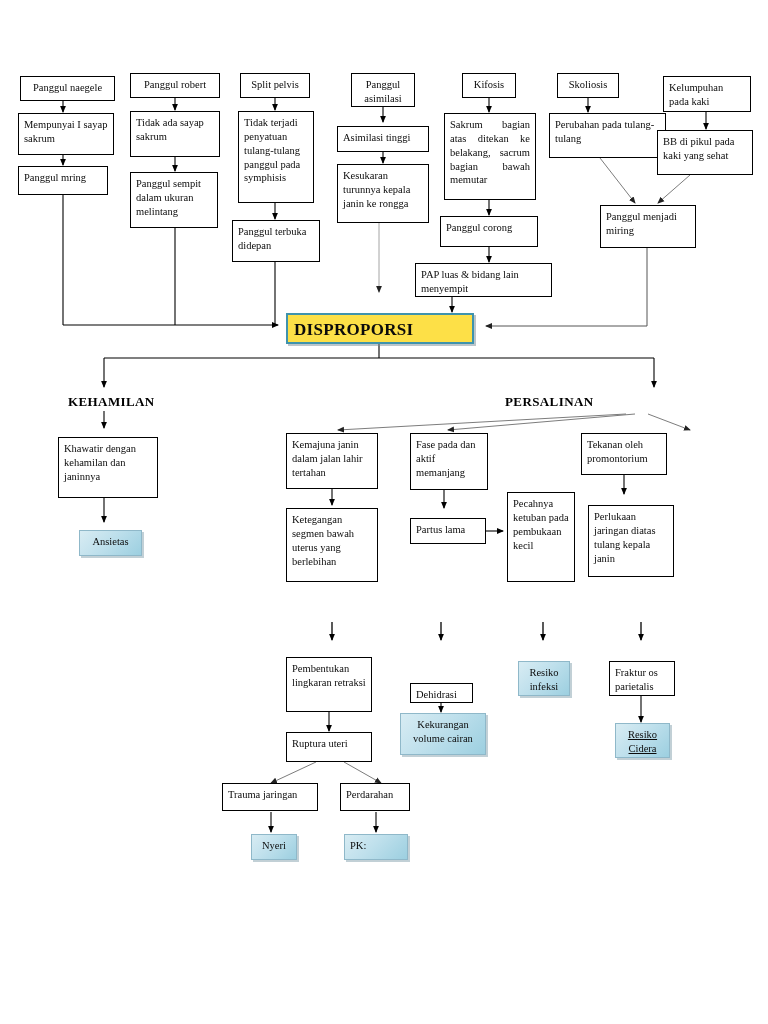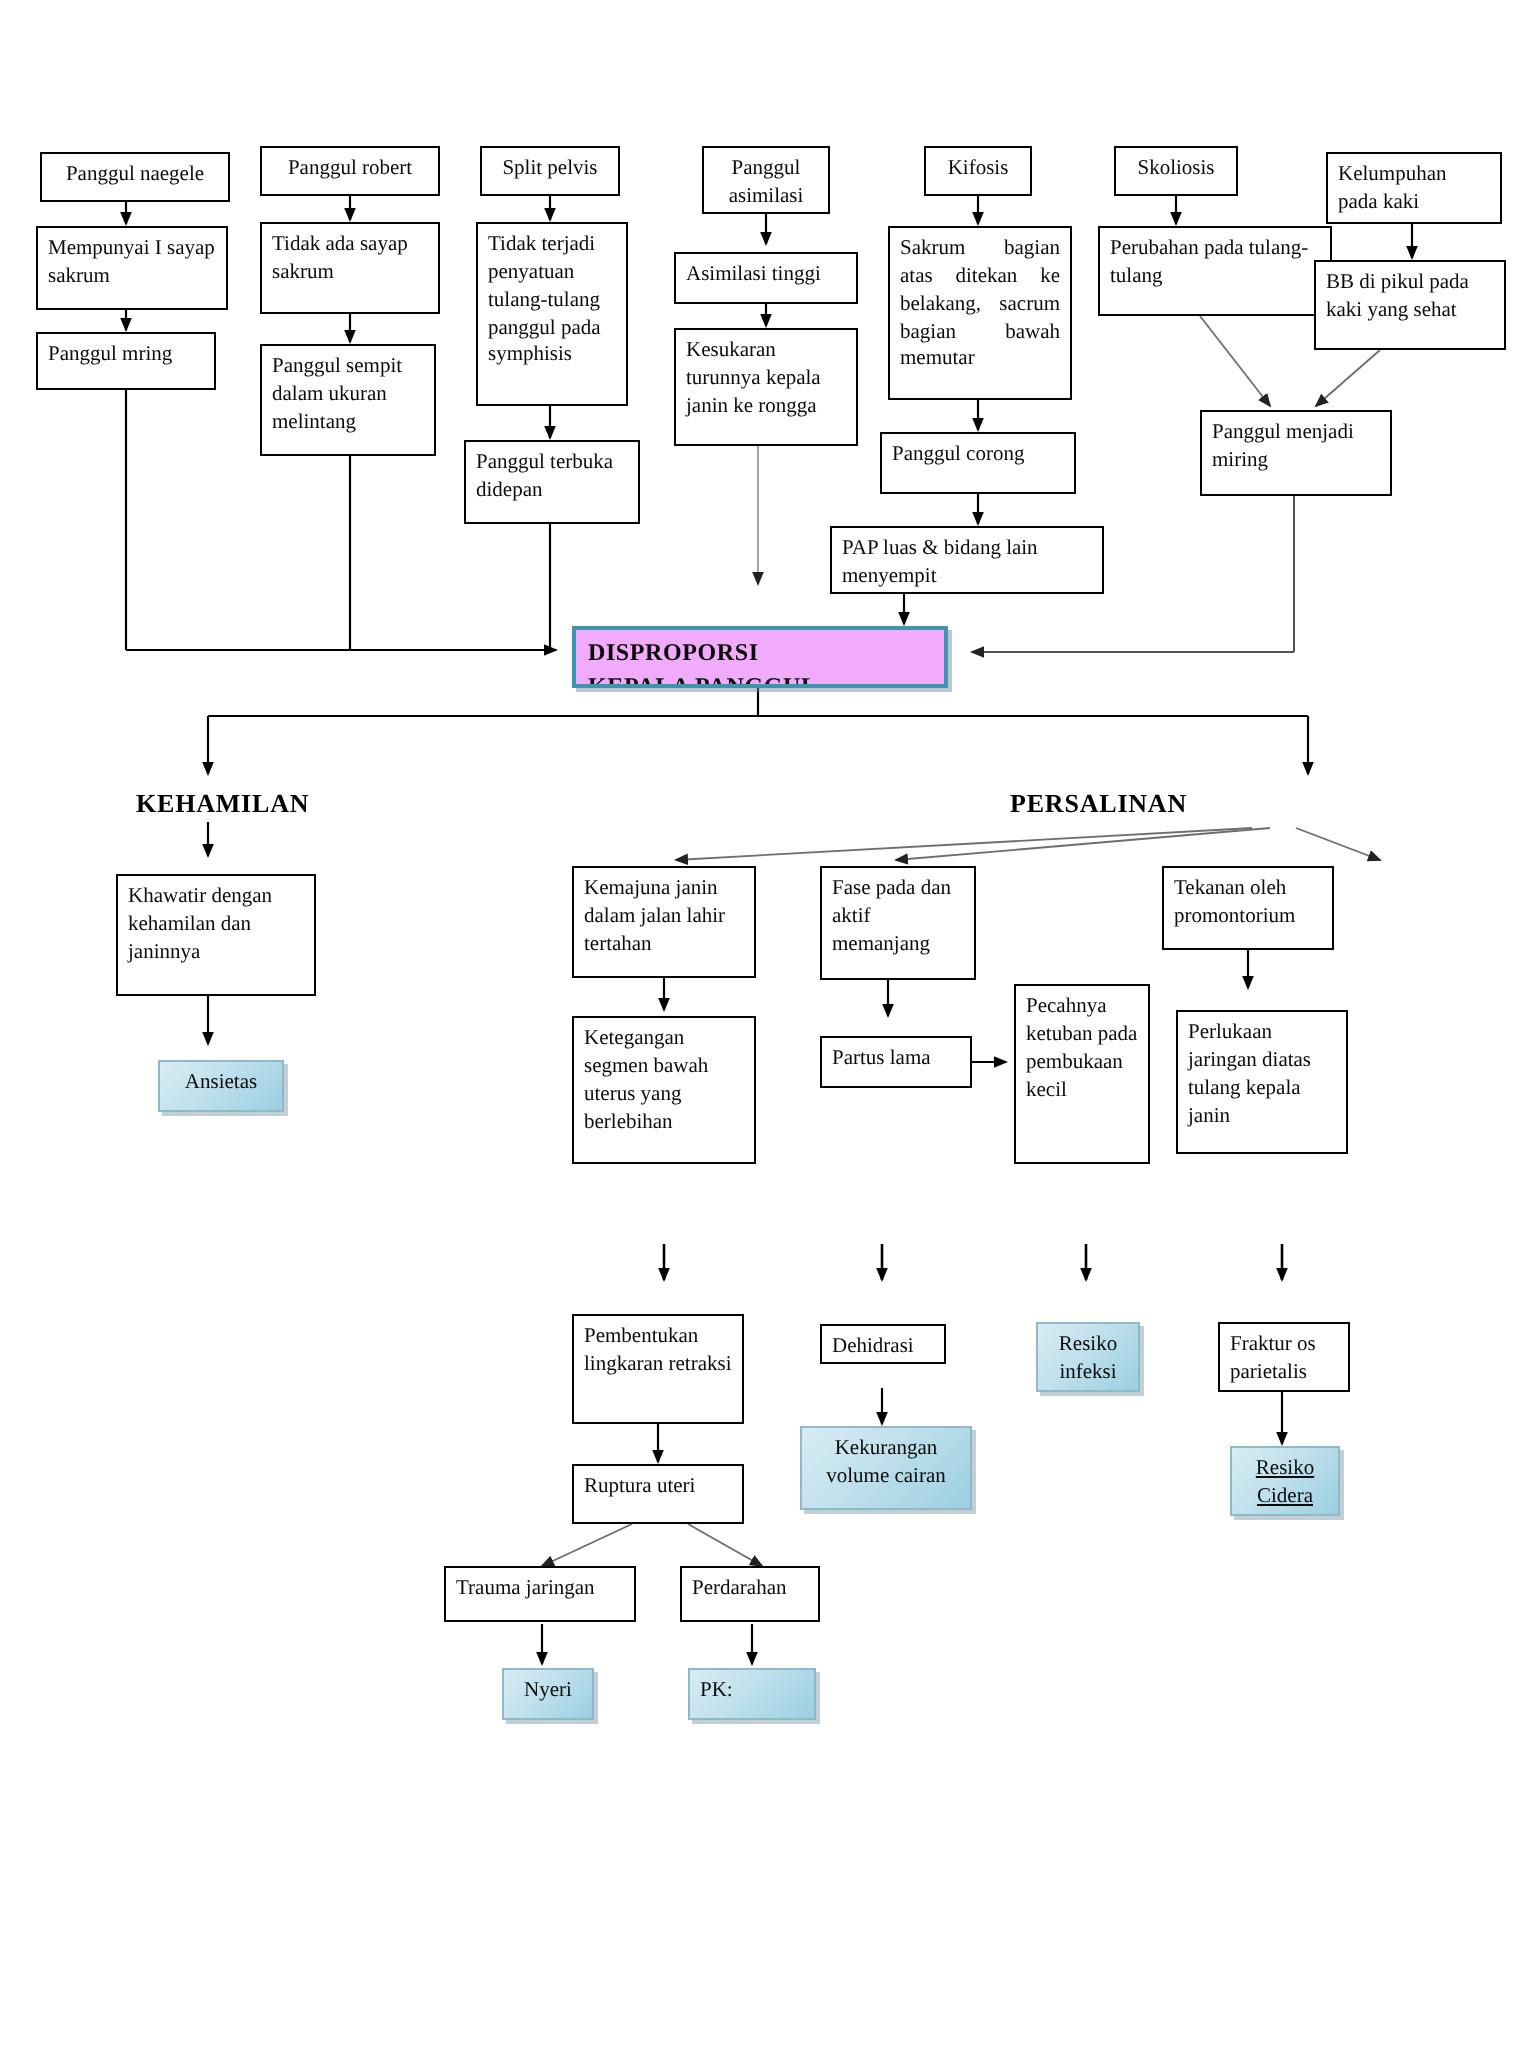--- a/index.html
+++ b/index.html
@@ -10,23 +10,23 @@
         background:#fff;color:#0b0b0b;font-size:10.5px;line-height:1.32;
         padding:4px 5px;overflow:hidden;}
   .just{text-align:justify;text-align-last:left;}
   .ctr{text-align:center;}
   
   .shaded{border:1px solid #8fb8c9;
           background:linear-gradient(135deg,#d8ecf3 0%,#bfe0ec 45%,#9ccfe0 100%);
           box-shadow:2px 2px 0 rgba(120,150,165,.45);
           text-align:center;}
   
-  .dispro{border:2px solid #3f93ad;background:#f0abfc;
+  .dispro{border:2px solid #3f93ad;background:#fde047;
           box-shadow:2px 2px 0 rgba(120,140,150,.5);
-          font-weight:bold;font-size:12px;letter-spacing:.3px;
+          font-weight:bold;font-size:17px;letter-spacing:.3px;
           padding:4px 6px;overflow:hidden;}
   .band{position:absolute;font-weight:bold;font-size:13px;letter-spacing:.4px;font-family:Liberation Serif, serif;}
   svg.wires{position:absolute;left:0;top:0;width:768px;height:1024px;
             pointer-events:none;}
 </style>
 </head>
 <body>
 
 <div id="canvas">
 
@@ -181,21 +181,21 @@
   <div class="node" style="left:410px;top:433px;width:78px;height:57px;">Fase pada dan aktif memanjang</div>
   <div class="node" style="left:410px;top:518px;width:76px;height:26px;">Partus lama</div>
   <div class="node" style="left:507px;top:492px;width:68px;height:90px;">Pecahnya ketuban pada pembukaan kecil</div>
 
   <div class="node" style="left:581px;top:433px;width:86px;height:42px;">Tekanan oleh promontorium</div>
   <div class="node" style="left:588px;top:505px;width:86px;height:72px;">Perlukaan jaringan diatas tulang kepala janin</div>
 
   <div class="node" style="left:286px;top:657px;width:86px;height:55px;">Pembentukan lingkaran retraksi</div>
   <div class="node" style="left:286px;top:732px;width:86px;height:30px;">Ruptura uteri</div>
 
-  <div class="node" style="left:410px;top:662px;width:63px;height:20px;">Dehidrasi</div>
+  <div class="node" style="left:410px;top:683px;width:63px;height:20px;">Dehidrasi</div>
   <div class="node shaded" style="left:400px;top:713px;width:86px;height:42px;">Kekurangan volume cairan</div>
 
   <div class="node shaded" style="left:518px;top:661px;width:52px;height:35px;">Resiko infeksi</div>
 
   <div class="node" style="left:609px;top:661px;width:66px;height:35px;">Fraktur os parietalis</div>
   <div class="node shaded" style="left:615px;top:723px;width:55px;height:35px;text-decoration:underline;">Resiko Cidera</div>
 
   <div class="node" style="left:222px;top:783px;width:96px;height:28px;">Trauma jaringan</div>
   <div class="node" style="left:340px;top:783px;width:70px;height:28px;">Perdarahan</div>
 

